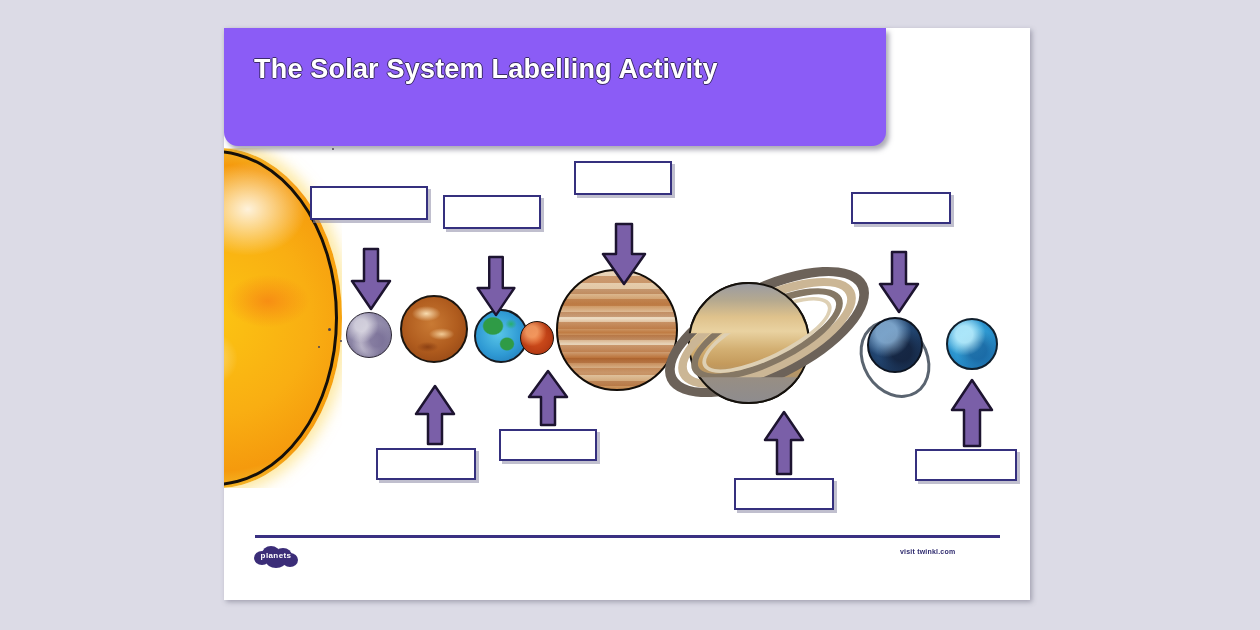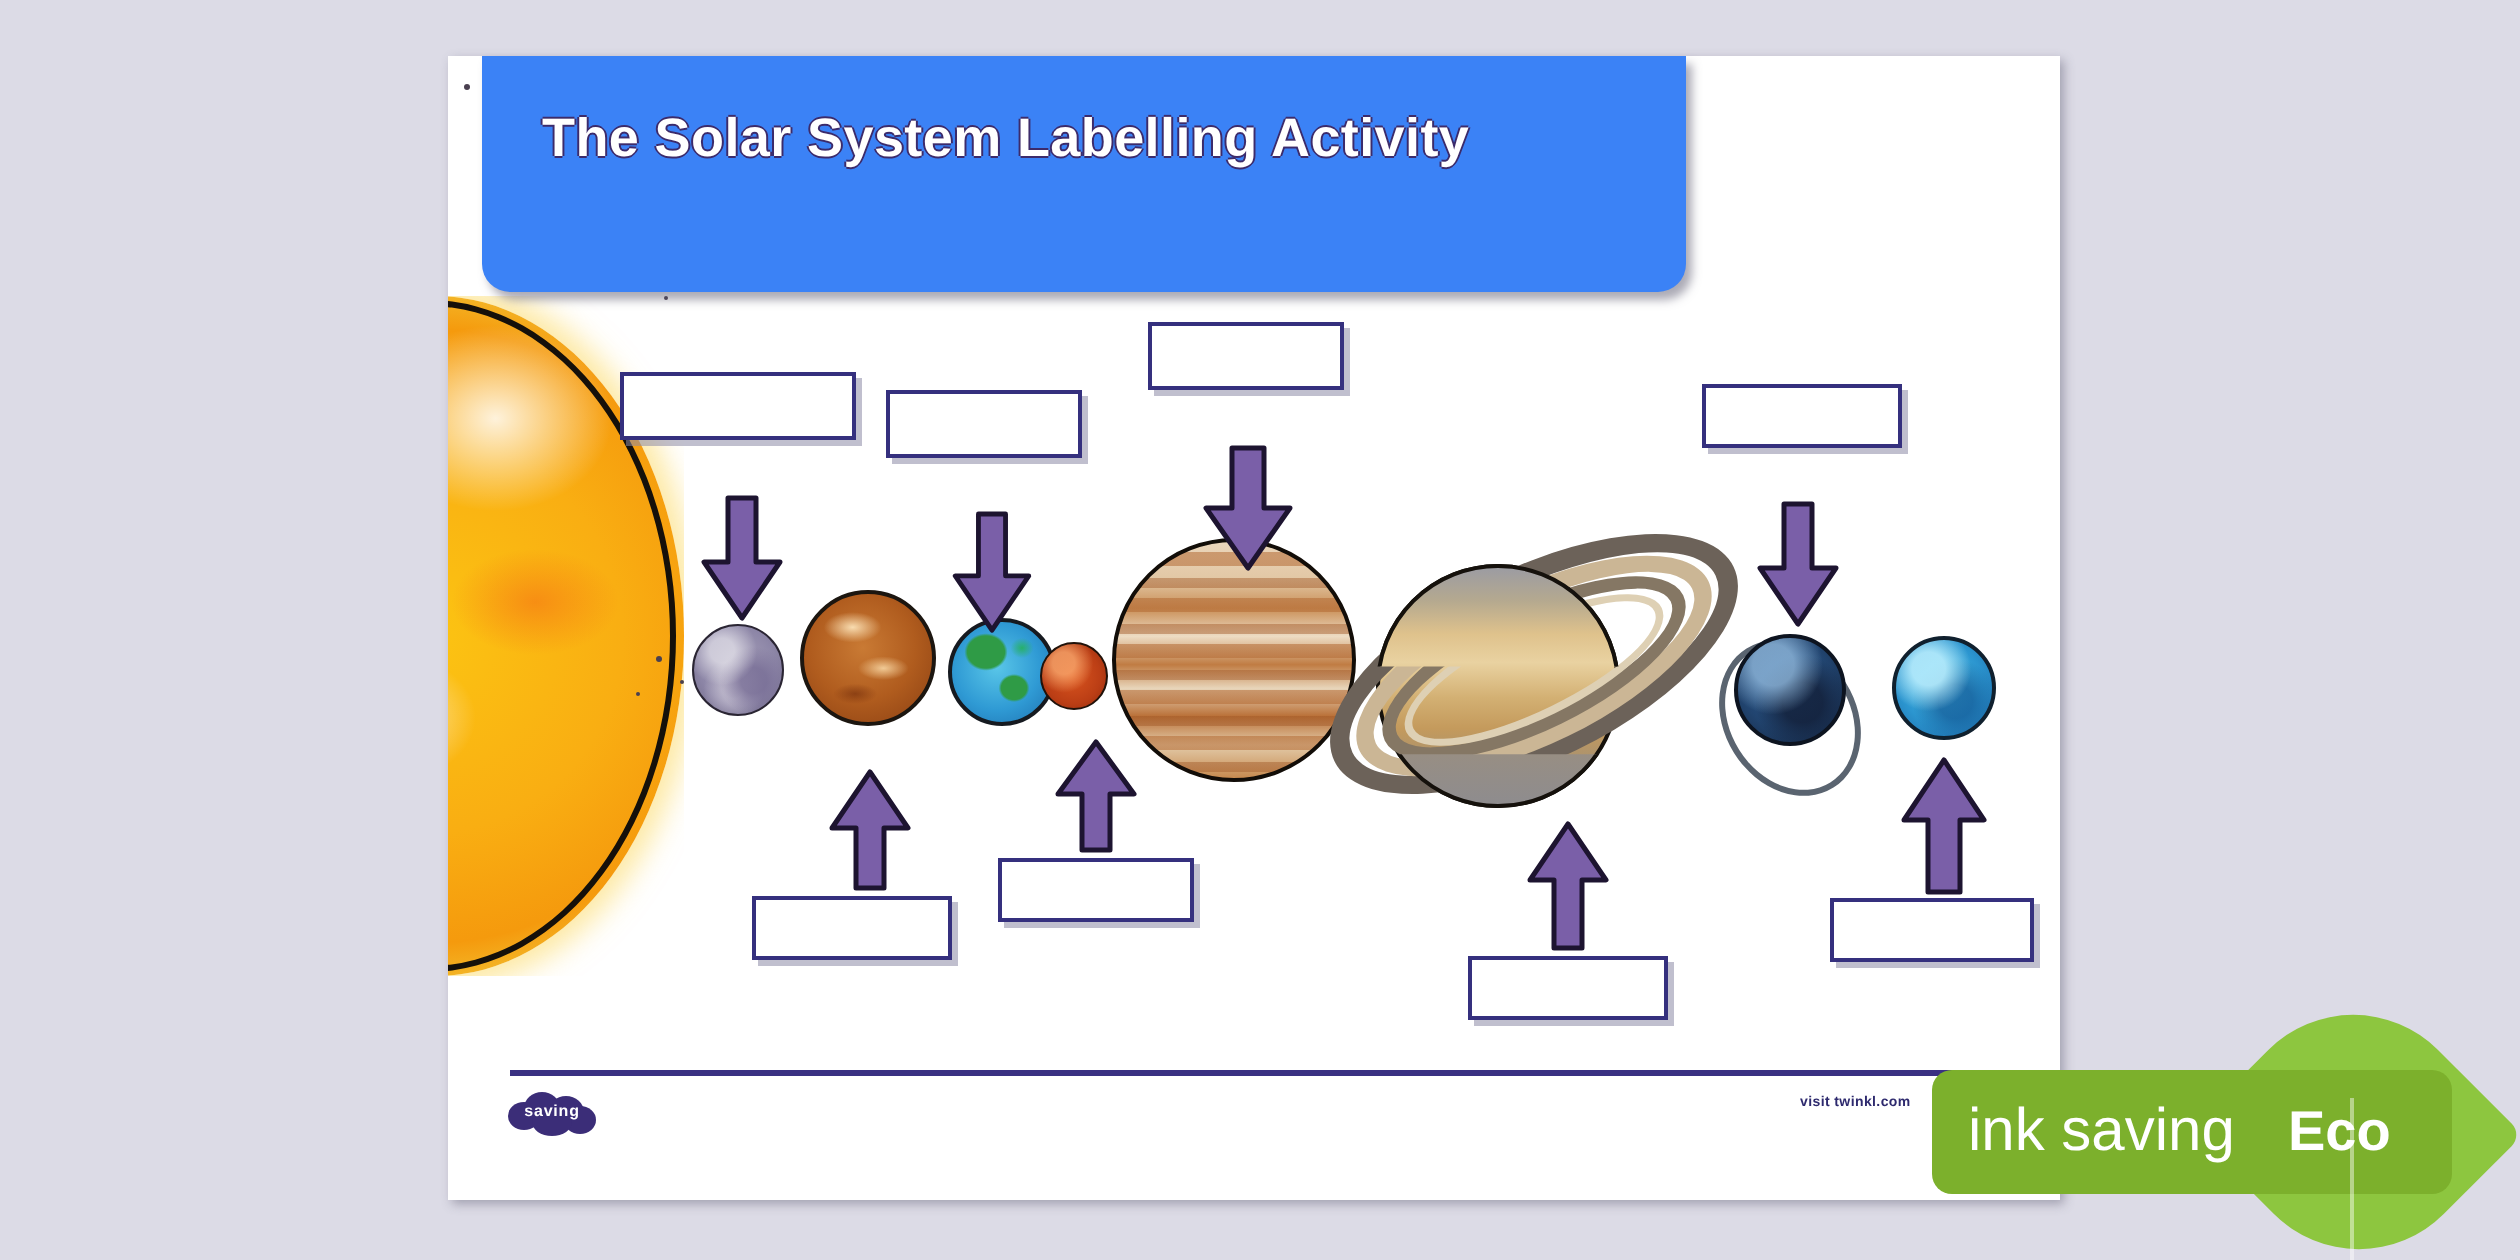--- a/index.html
+++ b/index.html
@@ -17,26 +17,25 @@
     left: 224px; top: 28px;
     width: 806px; height: 572px;
     background: #ffffff;
     box-shadow: 2px 2px 5px rgba(90,88,110,.45);
   }
 
   
   .banner {
     position: absolute;
     left: 224px; top: 28px;
-    width: 602px; height: 118px;
-    background: #3b82f6;
+    width: 662px; height: 118px;
+    background: #8b5cf6;
     border-radius: 0 0 14px 14px;
     box-shadow: 3px 4px 5px rgba(90,88,110,.5);
     overflow: hidden;
-    margin-left: 17px;
   }
   .banner-title {
     position: absolute; left: 30px; top: 26px;
     color: #ffffff;
     font-size: 27px; font-weight: bold;
     letter-spacing: .2px;
     text-shadow: 0 1px 0 #3c2b6b, 1px 0 0 #3c2b6b, -1px 0 0 #3c2b6b, 0 -1px 0 #3c2b6b;
     white-space: nowrap;
   }
   .banner-sub {
@@ -365,26 +364,19 @@
   </div>
 
   <div class="footer-rule"></div>
 
   <div class="twinkl-logo">
     <span class="blob" style="left:2px;top:6px;width:16px;height:14px;"></span>
     <span class="blob" style="left:10px;top:1px;width:18px;height:16px;"></span>
     <span class="blob" style="left:22px;top:3px;width:18px;height:16px;"></span>
     <span class="blob" style="left:30px;top:8px;width:16px;height:14px;"></span>
     <span class="blob" style="left:14px;top:9px;width:20px;height:14px;"></span>
-    <span class="twinkl-word">saving</span>
+    <span class="twinkl-word">planets</span>
   </div>
 
   <div class="visit-text">visit twinkl.com</div>
 
-  <div class="eco-badge">
-    <div class="eco-leaf"></div>
-    <div class="eco-pill"></div>
-    <div class="eco-stem"></div>
-    <div class="eco-text-ink">ink saving</div>
-    <div class="eco-text-eco">Eco</div>
-  </div>
 
 </div>
 
 </body></html>

